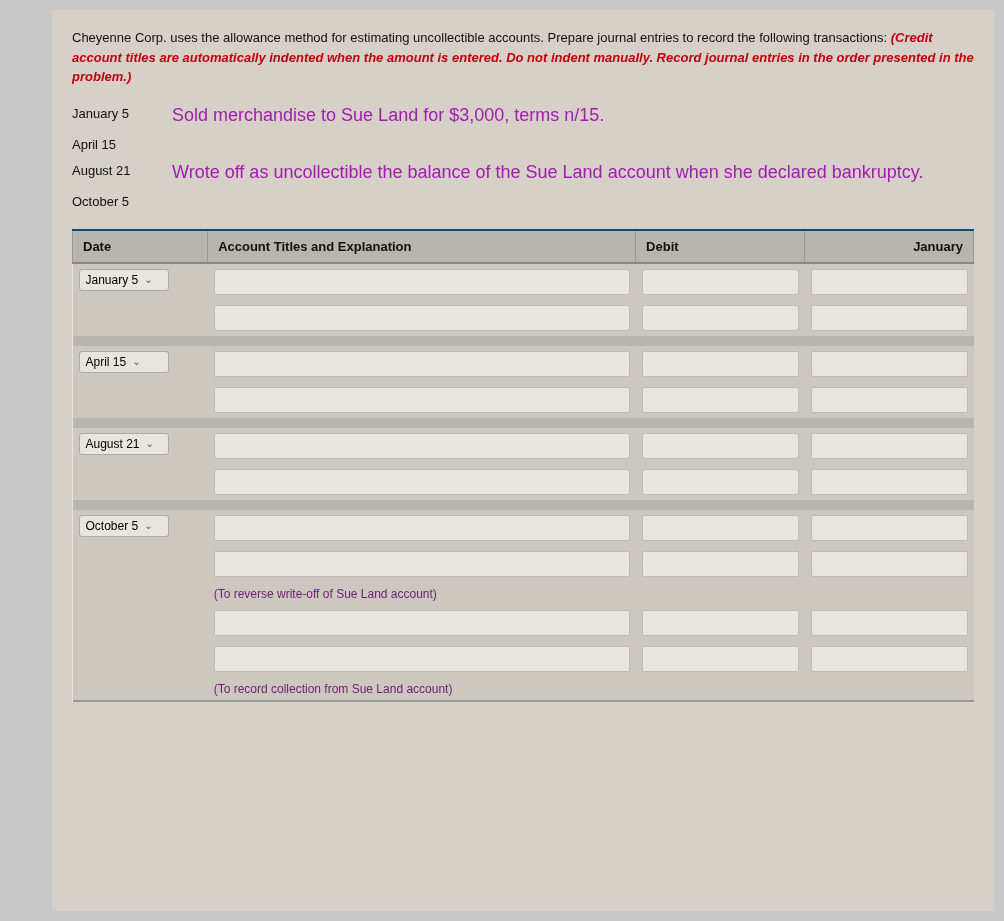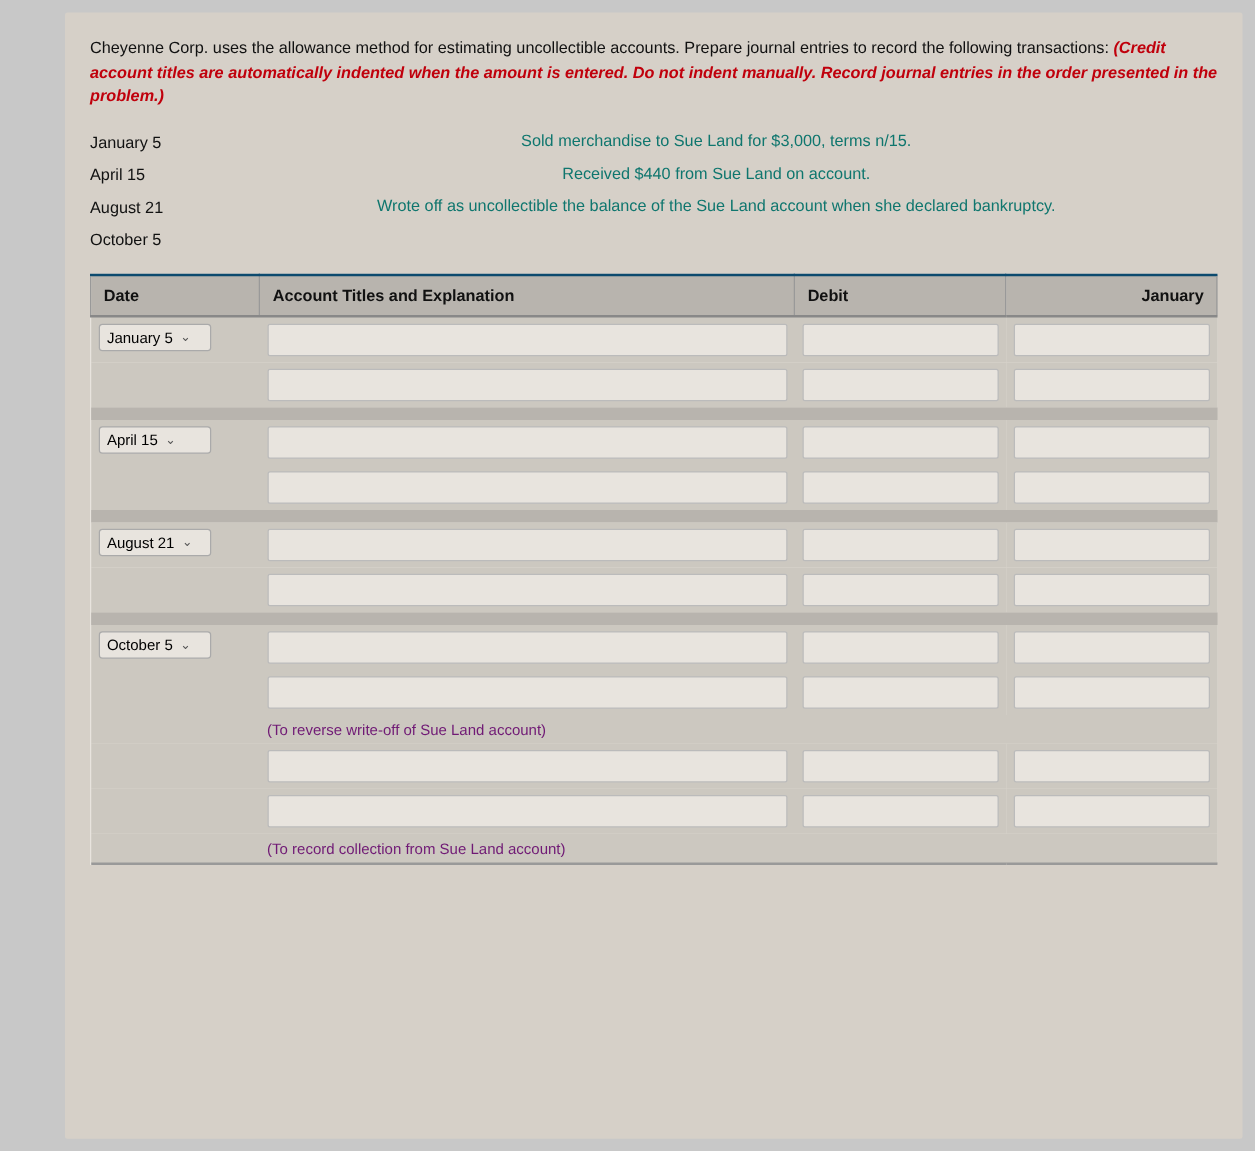--- a/index.html
+++ b/index.html
@@ -41,24 +41,23 @@
       align-items: flex-start;
     }
     .trans-date {
       width: 100px;
       font-size: 13px;
       color: #111;
       flex-shrink: 0;
       padding-top: 1px;
     }
     .trans-desc {
-      font-size: 13px;
-      color: #0f766e;
+      font-size: 18px;
+      color: #a21caf;
       flex: 1;
-      text-align: center;
     }
     .journal-table {
       width: 100%;
       border-collapse: collapse;
       background: #e8e4de;
     }
     .journal-table thead tr {
       background: #b8b4ae;
     }
     .journal-table thead th {
@@ -143,21 +142,20 @@
     <span>Cheyenne Corp. uses the allowance method for estimating uncollectible accounts. Prepare journal entries to record the following transactions: </span><span class="italic-red">(Credit account titles are automatically indented when the amount is entered. Do not indent manually. Record journal entries in the order presented in the problem.)</span>
   </div>
 
   <div class="transactions">
     <div class="transaction-row">
       <span class="trans-date">January 5</span>
       <span class="trans-desc">Sold merchandise to Sue Land for $3,000, terms n/15.</span>
     </div>
     <div class="transaction-row">
       <span class="trans-date">April 15</span>
-      <span class="trans-desc">Received $440 from Sue Land on account.</span>
     </div>
     <div class="transaction-row">
       <span class="trans-date">August 21</span>
       <span class="trans-desc">Wrote off as uncollectible the balance of the Sue Land account when she declared bankruptcy.</span>
     </div>
     <div class="transaction-row">
       <span class="trans-date">October 5</span>
     </div>
   </div>
 

